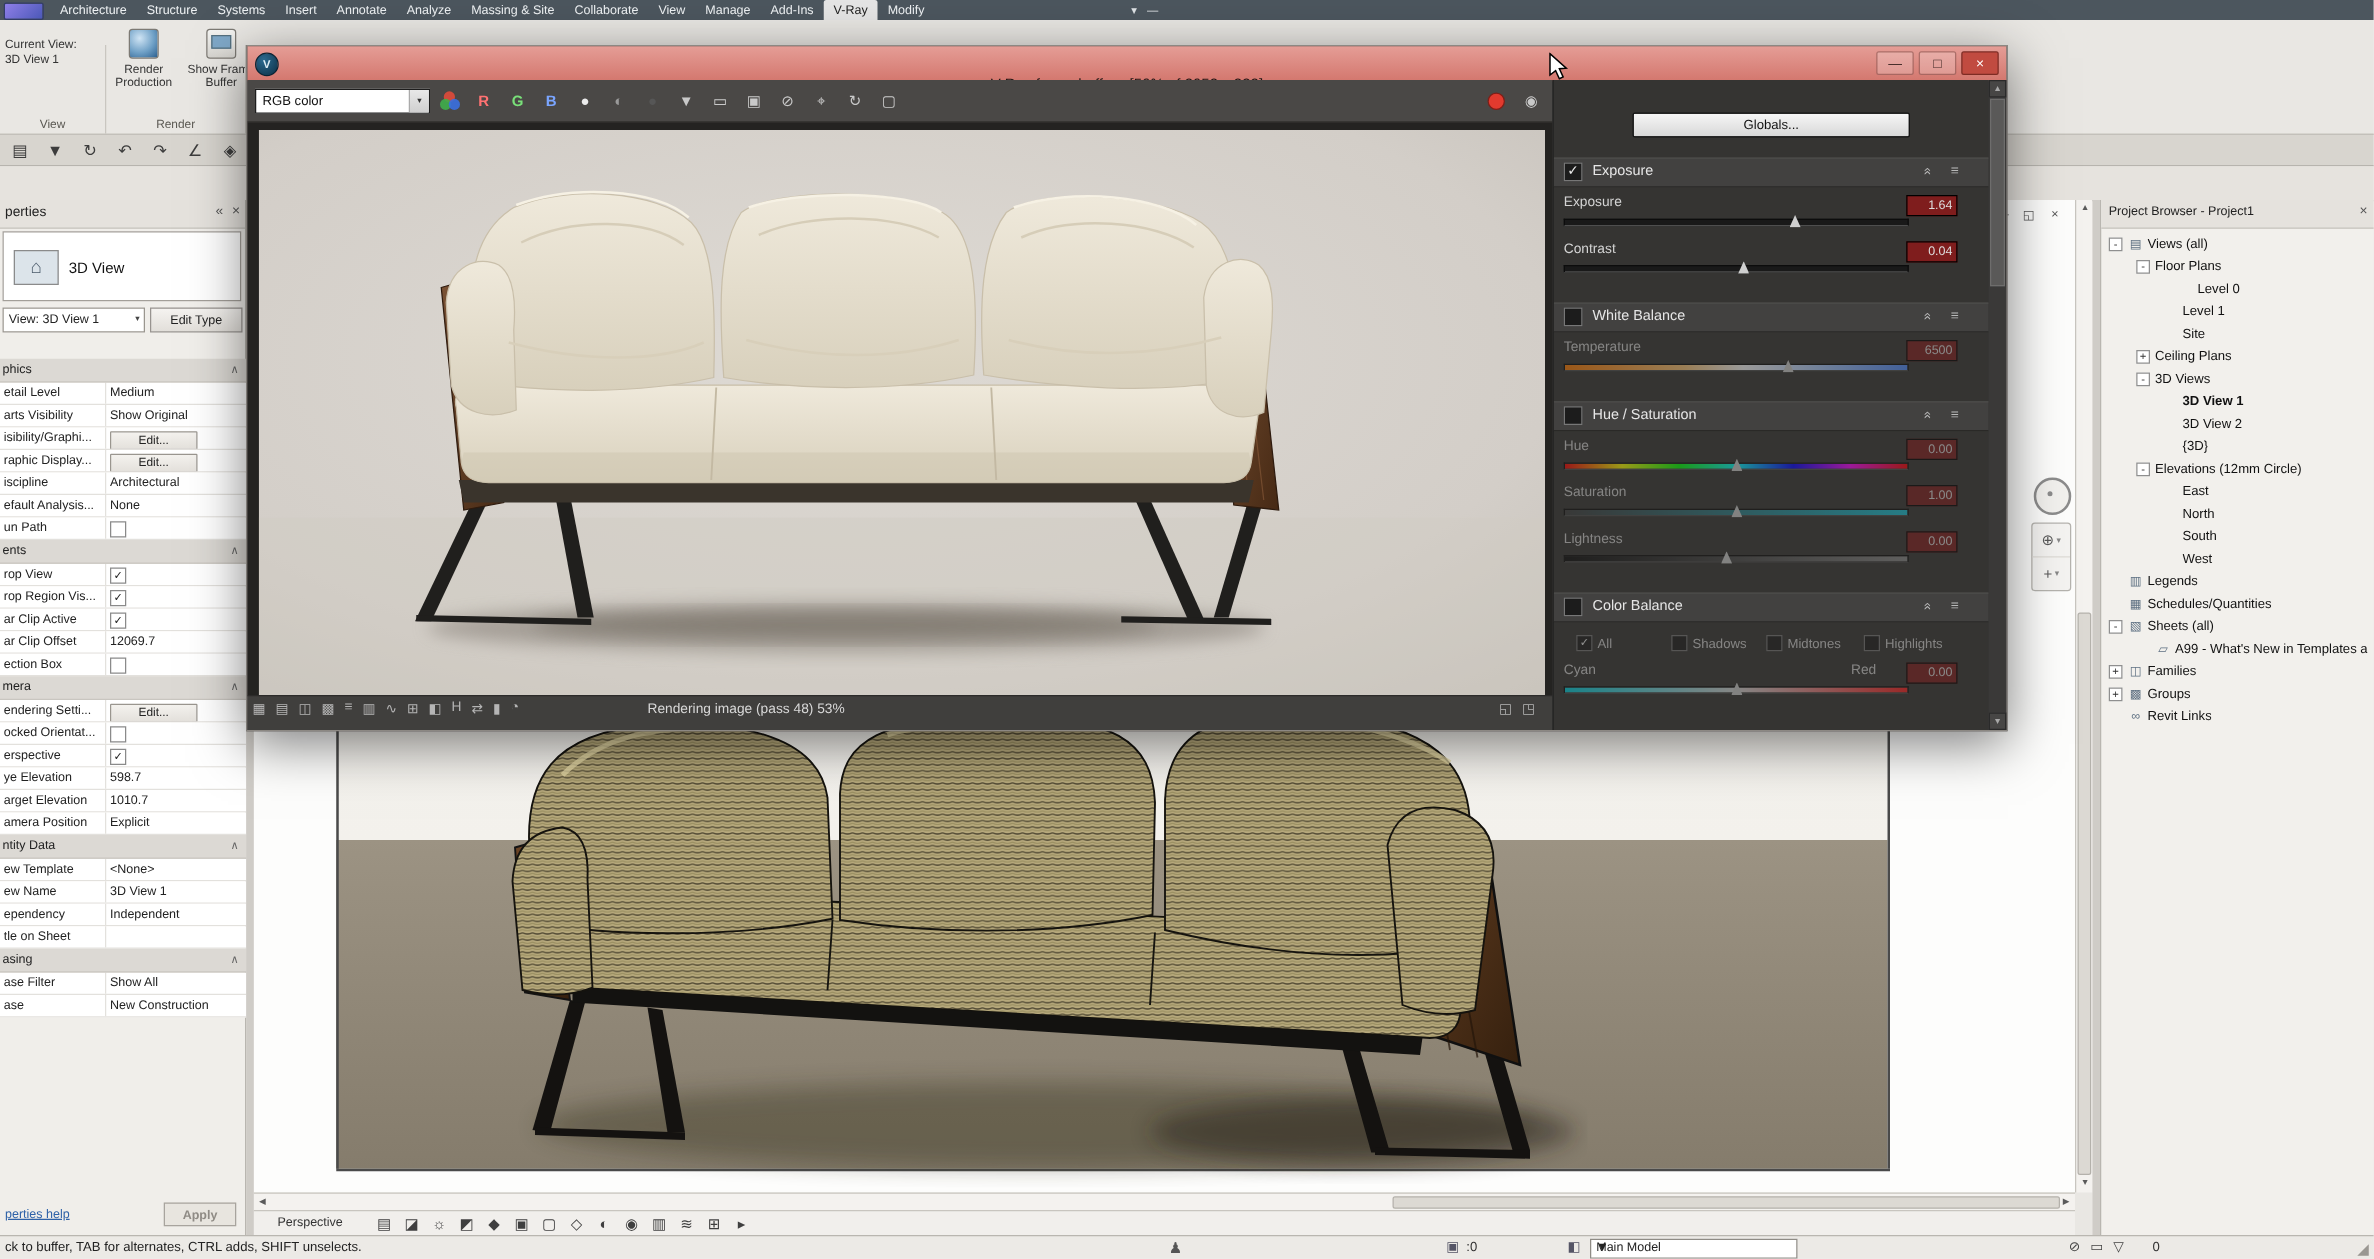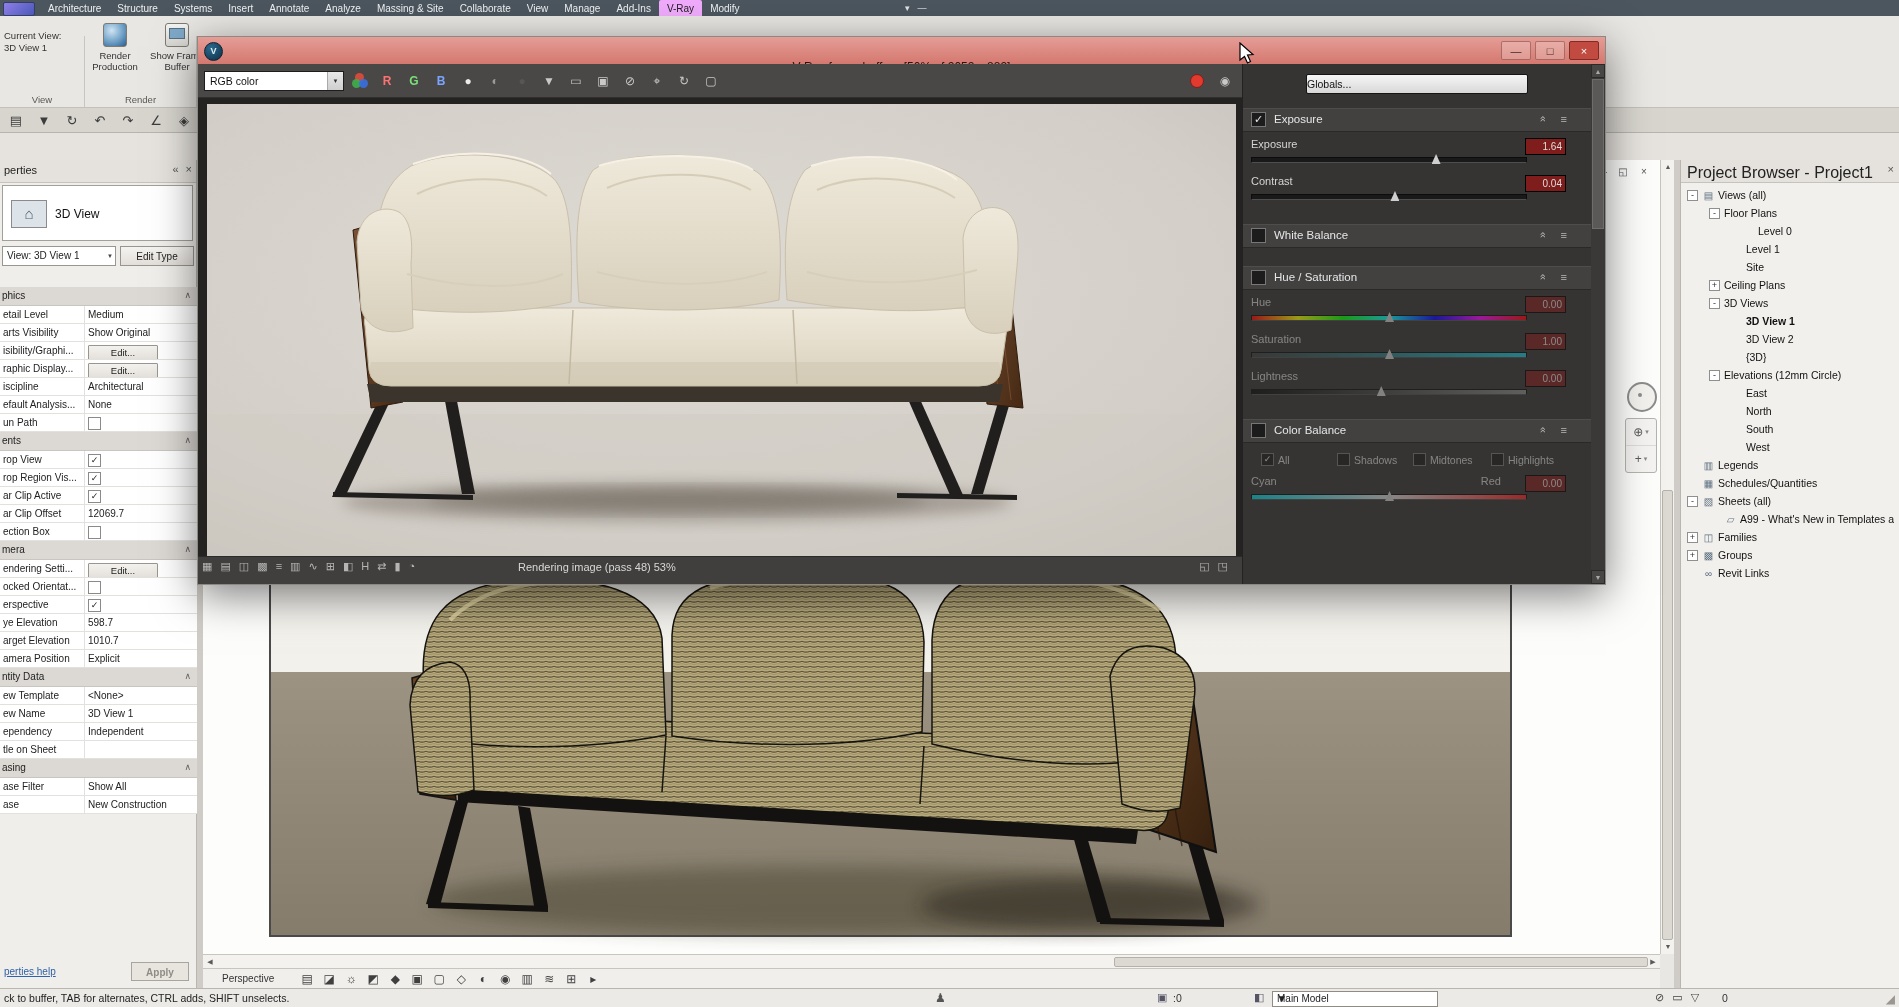--- a/index.html
+++ b/index.html
@@ -6,21 +6,21 @@
   body{width:1899px;height:1007px;position:relative;overflow:hidden;
        background:#e9e7e3;font-family:"Liberation Sans",sans-serif;color:#222;
        -webkit-font-smoothing:antialiased;}
 
   
   #tabbar{position:absolute;left:0;top:0;width:1899px;height:16px;background:#4c565e;display:flex;align-items:flex-end;}
   #appbtn{position:absolute;left:3px;top:2px;width:30px;height:12px;border-radius:2px;
           background:linear-gradient(135deg,#8f7fe8,#4b58b8);border:1px solid #333d66;}
   #tabs{display:flex;margin-left:40px;height:16px;}
   .tab{height:16px;line-height:17px;padding:0 8px;font-size:10px;color:#eef1f3;white-space:nowrap;cursor:default;}
-  .tab.on{background:#f0abfc;color:#1d1d1d;border-radius:2px 2px 0 0;}
+  .tab.on{background:#e5e5e5;color:#1d1d1d;border-radius:2px 2px 0 0;}
   #ribctl{position:absolute;left:905px;top:0;height:16px;display:flex;gap:8px;align-items:center;color:#dfe3e6;font-size:9px;}
 
   
   #ribbon{position:absolute;left:0;top:16px;width:1899px;height:91px;background:#e9e7e3;border-bottom:1px solid #c6c3bd;}
   .curview{position:absolute;left:4px;top:14px;width:80px;font-size:9.5px;line-height:12px;color:#333;}
   .bigbtn{position:absolute;top:4px;width:58px;height:74px;text-align:center;font-size:9.5px;line-height:11px;color:#333;}
   #bb-render{left:86px;} #bb-frame{left:148px;}
   .bb-ico{width:22px;height:22px;margin:3px auto 3px;border-radius:3px;border:1px solid #7d7a74;}
   #bb-render .bb-ico{background:radial-gradient(circle at 35% 30%,#cfe4f4,#6fa0c6 55%,#2b5f8f);}
   #bb-frame .bb-ico{background:linear-gradient(#f4f4f2,#d7d5d0);position:relative;}
@@ -106,21 +106,21 @@
         font-size:9.5px;text-align:center;line-height:13px;color:#222;}
   #pal-foot-help{position:absolute;left:4px;top:806px;font-size:10px;color:#2f62a8;text-decoration:underline;}
   #pal-apply{position:absolute;left:131px;top:802px;width:58px;height:19px;border:1px solid #a8a49e;background:#e8e5df;
              font-size:10px;color:#8f8b85;text-align:center;line-height:19px;box-sizing:border-box;font-weight:bold;}
   #split1{position:absolute;left:197px;top:160px;width:6px;height:828px;background:#cfccc7;}
   #split2{position:absolute;left:1674px;top:160px;width:6px;height:828px;background:#cfccc7;}
 
   
   #pbrowser{position:absolute;left:1680px;top:160px;width:219px;height:828px;background:#f2f0ec;border-left:1px solid #b9b6b0;box-sizing:border-box;}
   #pb-head{position:absolute;left:0;top:0;width:100%;height:22px;background:#e5e2dd;border-bottom:1px solid #c6c3bd;}
-  #pb-head .t{position:absolute;left:6px;top:4px;font-size:16px;color:#222;white-space:nowrap;}
+  #pb-head .t{position:absolute;left:6px;top:4px;font-size:10px;color:#222;white-space:nowrap;}
   #pb-close{position:absolute;right:5px;top:3px;font-size:11px;color:#555;}
   #pbtree{position:absolute;left:0;top:26px;width:100%;}
   .titem{height:18px;display:flex;align-items:center;font-size:10.5px;color:#111;white-space:nowrap;overflow:hidden;}
   .titem.bold .tlab{font-weight:bold;}
   .texp{width:11px;height:11px;border:1px solid #8f8f8f;background:#fff;font-size:9px;line-height:9px;text-align:center;margin-right:4px;flex:none;box-sizing:border-box;color:#333;}
   .texp.none{border:none;background:transparent;}
   .tico{width:13px;margin-right:3px;color:#5f7183;font-size:10px;flex:none;text-align:center;}
   .tlab{overflow:hidden;text-overflow:clip;}
 
   
@@ -154,22 +154,22 @@
   .stopdot{width:12px;height:12px;border-radius:50%;background:#e23a2e;border:1px solid #7e1f18;display:block;}
 
   #vfb-imgarea{position:absolute;left:0;top:61px;width:1044px;height:458px;background:#242321;}
   #render-img{position:absolute;left:9px;top:6px;}
   #vfb-status{position:absolute;left:0;top:519px;width:1044px;height:28px;background:#403f3d;border-top:1px solid #2c2b2a;box-sizing:border-box;}
   #vfb-stico{position:absolute;left:4px;top:3px;display:flex;gap:8px;color:#b5b5b5;font-size:11px;}
   #vfb-sttext{position:absolute;left:320px;top:4px;font-size:11px;color:#d8d8d8;}
   #vfb-stright{position:absolute;right:14px;top:3px;display:flex;gap:8px;color:#b5b5b5;font-size:11px;}
 
   #vfb-panel{position:absolute;left:1044px;top:27px;width:349px;height:520px;background:#353432;border-left:1px solid #222;overflow:hidden;box-sizing:border-box;padding-top:10px;}
-  #vfb-globals{margin:0 auto;width:220px;height:18px;background:linear-gradient(#f6f6f6,#d8d8d8);border:1px solid #151515;border-radius:2px;
-               font-size:10.5px;line-height:18px;text-align:left;color:#111;}
+  #vfb-globals{margin:16px auto;width:220px;height:18px;background:linear-gradient(#f6f6f6,#d8d8d8);border:1px solid #151515;border-radius:2px;
+               font-size:10.5px;line-height:18px;text-align:center;color:#111;}
   .vfb-sec{margin-top:18px;}
   .vfb-sec:nth-of-type(1){margin-top:14px;}
   .vfb-hd{position:relative;height:22px;background:#424140;border-top:1px solid #4e4d4b;border-bottom:1px solid #2a2927;}
   .vcb{display:inline-block;width:13px;height:13px;background:#1c1c1c;border:1px solid #777;color:#e8e8e8;font-size:11px;line-height:13px;text-align:center;box-sizing:content-box;}
   .vcb.sm{width:11px;height:11px;font-size:9px;line-height:11px;}
   .vfb-hd .vcb{position:absolute;left:8px;top:3px;}
   .vfb-hd-t{position:absolute;left:31px;top:4px;font-size:11.5px;color:#e6e6e6;}
   .hd-col{position:absolute;right:46px;top:4px;color:#b9b9b9;font-size:11px;display:inline-block;transform:rotate(-90deg);}
   .hd-menu{position:absolute;right:24px;top:4px;color:#b9b9b9;font-size:11px;}
   .vfb-row{position:relative;height:31px;margin:6px 8px 0 8px;}
@@ -771,20 +771,27 @@
               </div>
             </div>
           </div>
           <div class="vfb-sec off">
             <div class="vfb-hd">
               <span class="vcb"></span>
               <span class="vfb-hd-t">White Balance</span>
               <span class="hd-col">»</span>
               <span class="hd-menu">≡</span>
             </div>
+            <div class="vfb-row">
+              <span class="vfb-lbl">Temperature</span>
+              <span class="vfb-val">6500</span>
+              <div class="vfb-track track-temperature">
+                <span class="vfb-handle" style="left: 65%;"></span>
+              </div>
+            </div>
           </div>
           <div class="vfb-sec off">
             <div class="vfb-hd">
               <span class="vcb"></span>
               <span class="vfb-hd-t">Hue / Saturation</span>
               <span class="hd-col">»</span>
               <span class="hd-menu">≡</span>
             </div>
             <div class="vfb-row">
               <span class="vfb-lbl">Hue</span>

